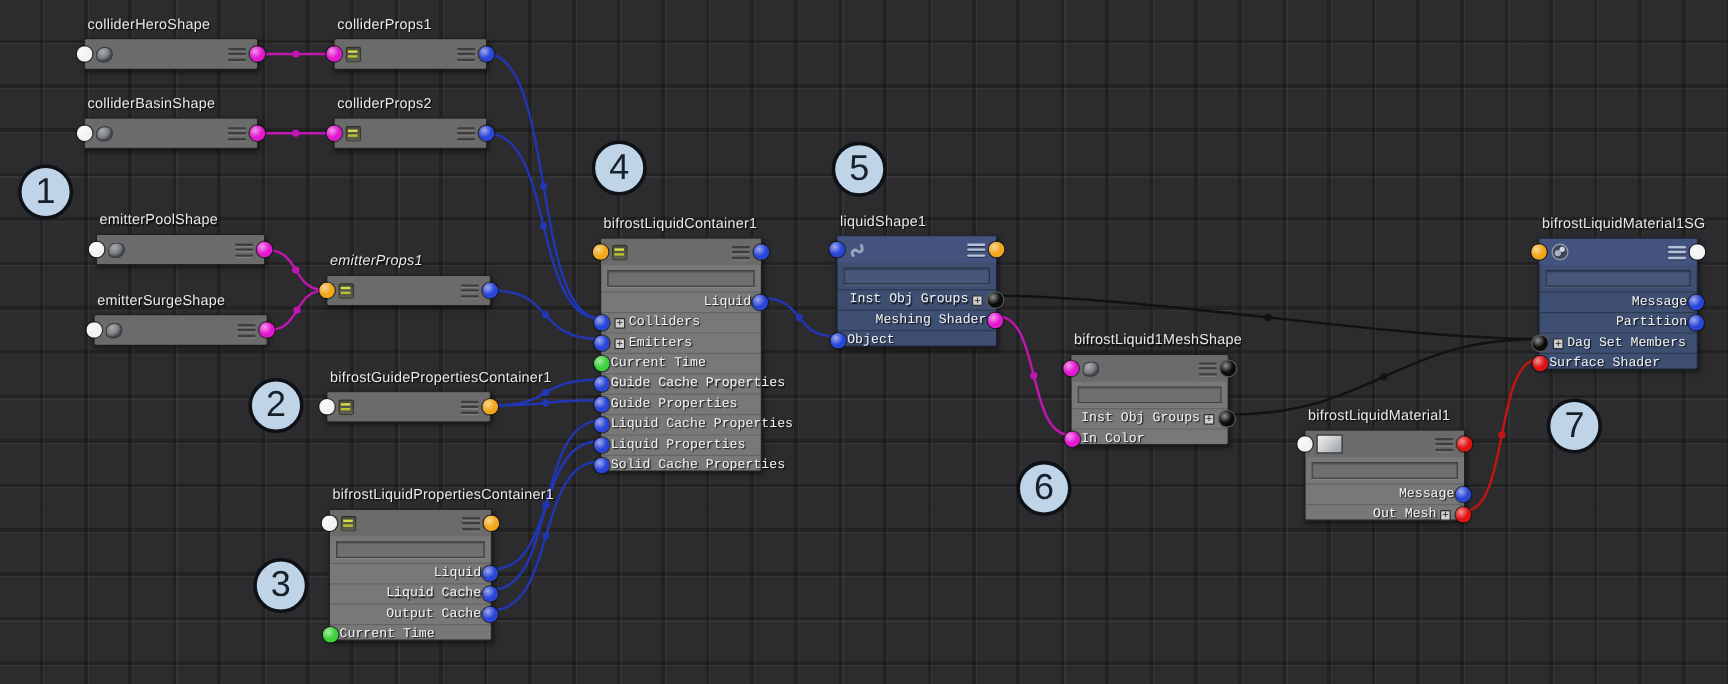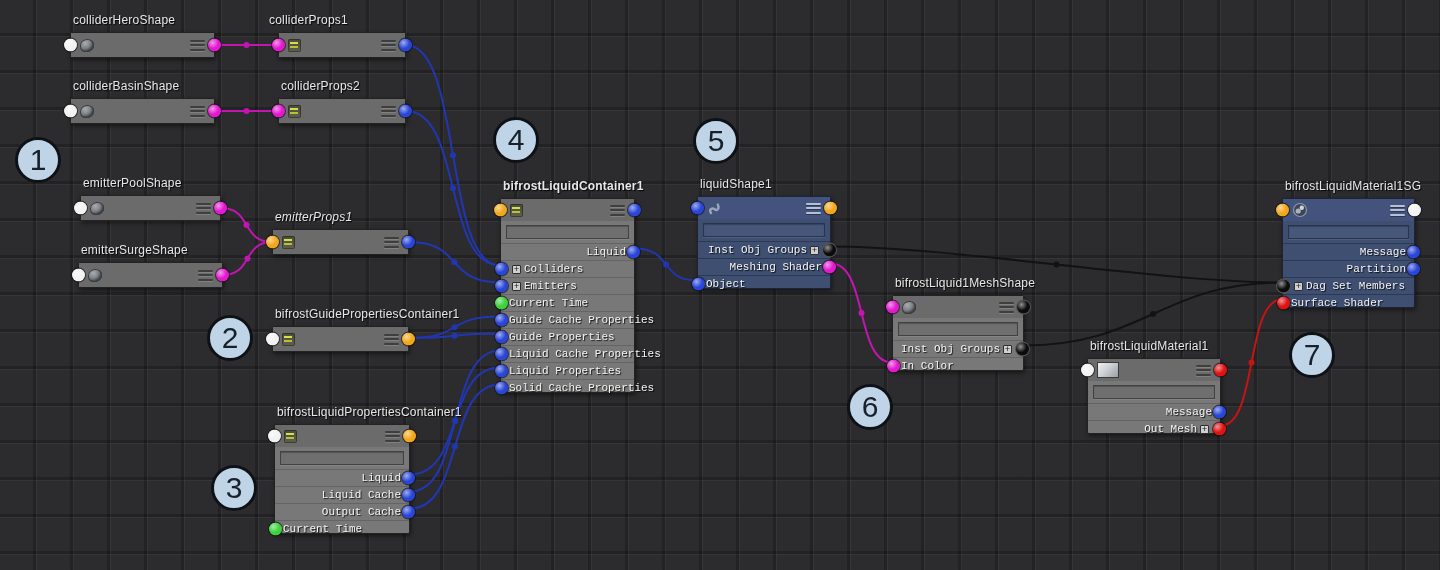--- a/index.html
+++ b/index.html
@@ -122,21 +122,21 @@
           <span class="icon icon-mesh"></span>
           <span class="spacer"></span>
           <span class="menu">
             <i></i>
             <i></i>
             <i></i>
           </span>
           <span class="port tp magenta" style="background: radial-gradient(circle at 35% 32%, rgba(255, 255, 255, 0.55), rgba(255, 255, 255, 0) 48%), rgb(227, 24, 208); right: -7px; top: 50%; transform: translateY(-50%);"></span>
         </div>
       </div>
-      <div class="node-title" style="left: 269px; top: 13px;">colliderProps1</div>
+      <div class="node-title" style="left: 281px; top: 13px;">colliderProps1</div>
       <div class="node-box gray bar" style="left: 278px; top: 32px; width: 128px; height: 26px;">
         <div class="tbar">
           <span class="port tp magenta" style="background: radial-gradient(circle at 35% 32%, rgba(255, 255, 255, 0.55), rgba(255, 255, 255, 0) 48%), rgb(227, 24, 208); left: -7px; top: 50%; transform: translateY(-50%);"></span>
           <span class="icon icon-props"></span>
           <span class="spacer"></span>
           <span class="menu">
             <i></i>
             <i></i>
             <i></i>
           </span>
@@ -251,21 +251,21 @@
         </div>
         <div class="row right">
           <span>Output Cache</span>
           <span class="port tp blue" style="background: radial-gradient(circle at 35% 32%, rgba(255, 255, 255, 0.55), rgba(255, 255, 255, 0) 48%), rgb(42, 70, 216); top: 50%; transform: translateY(-50%); right: -6px;"></span>
         </div>
         <div class="row left">
           <span>Current Time</span>
           <span class="port tp green" style="background: radial-gradient(circle at 35% 32%, rgba(255, 255, 255, 0.55), rgba(255, 255, 255, 0) 48%), rgb(59, 210, 59); top: 50%; transform: translateY(-50%); left: -6px;"></span>
         </div>
       </div>
-      <div class="node-title" style="left: 503px; top: 179px; font-weight: bold;">bifrostLiquidContainer1</div>
+      <div class="node-title" style="left: 503px; top: 179px;">bifrostLiquidContainer1</div>
       <div class="node-box gray" style="left: 500px; top: 198px; width: 135px; height: 195px;">
         <div class="tbar">
           <span class="port tp orange" style="background: radial-gradient(circle at 35% 32%, rgba(255, 255, 255, 0.55), rgba(255, 255, 255, 0) 48%), rgb(242, 167, 27); left: -7px; top: 50%; transform: translateY(-50%);"></span>
           <span class="icon icon-props"></span>
           <span class="spacer"></span>
           <span class="menu">
             <i></i>
             <i></i>
             <i></i>
           </span>

